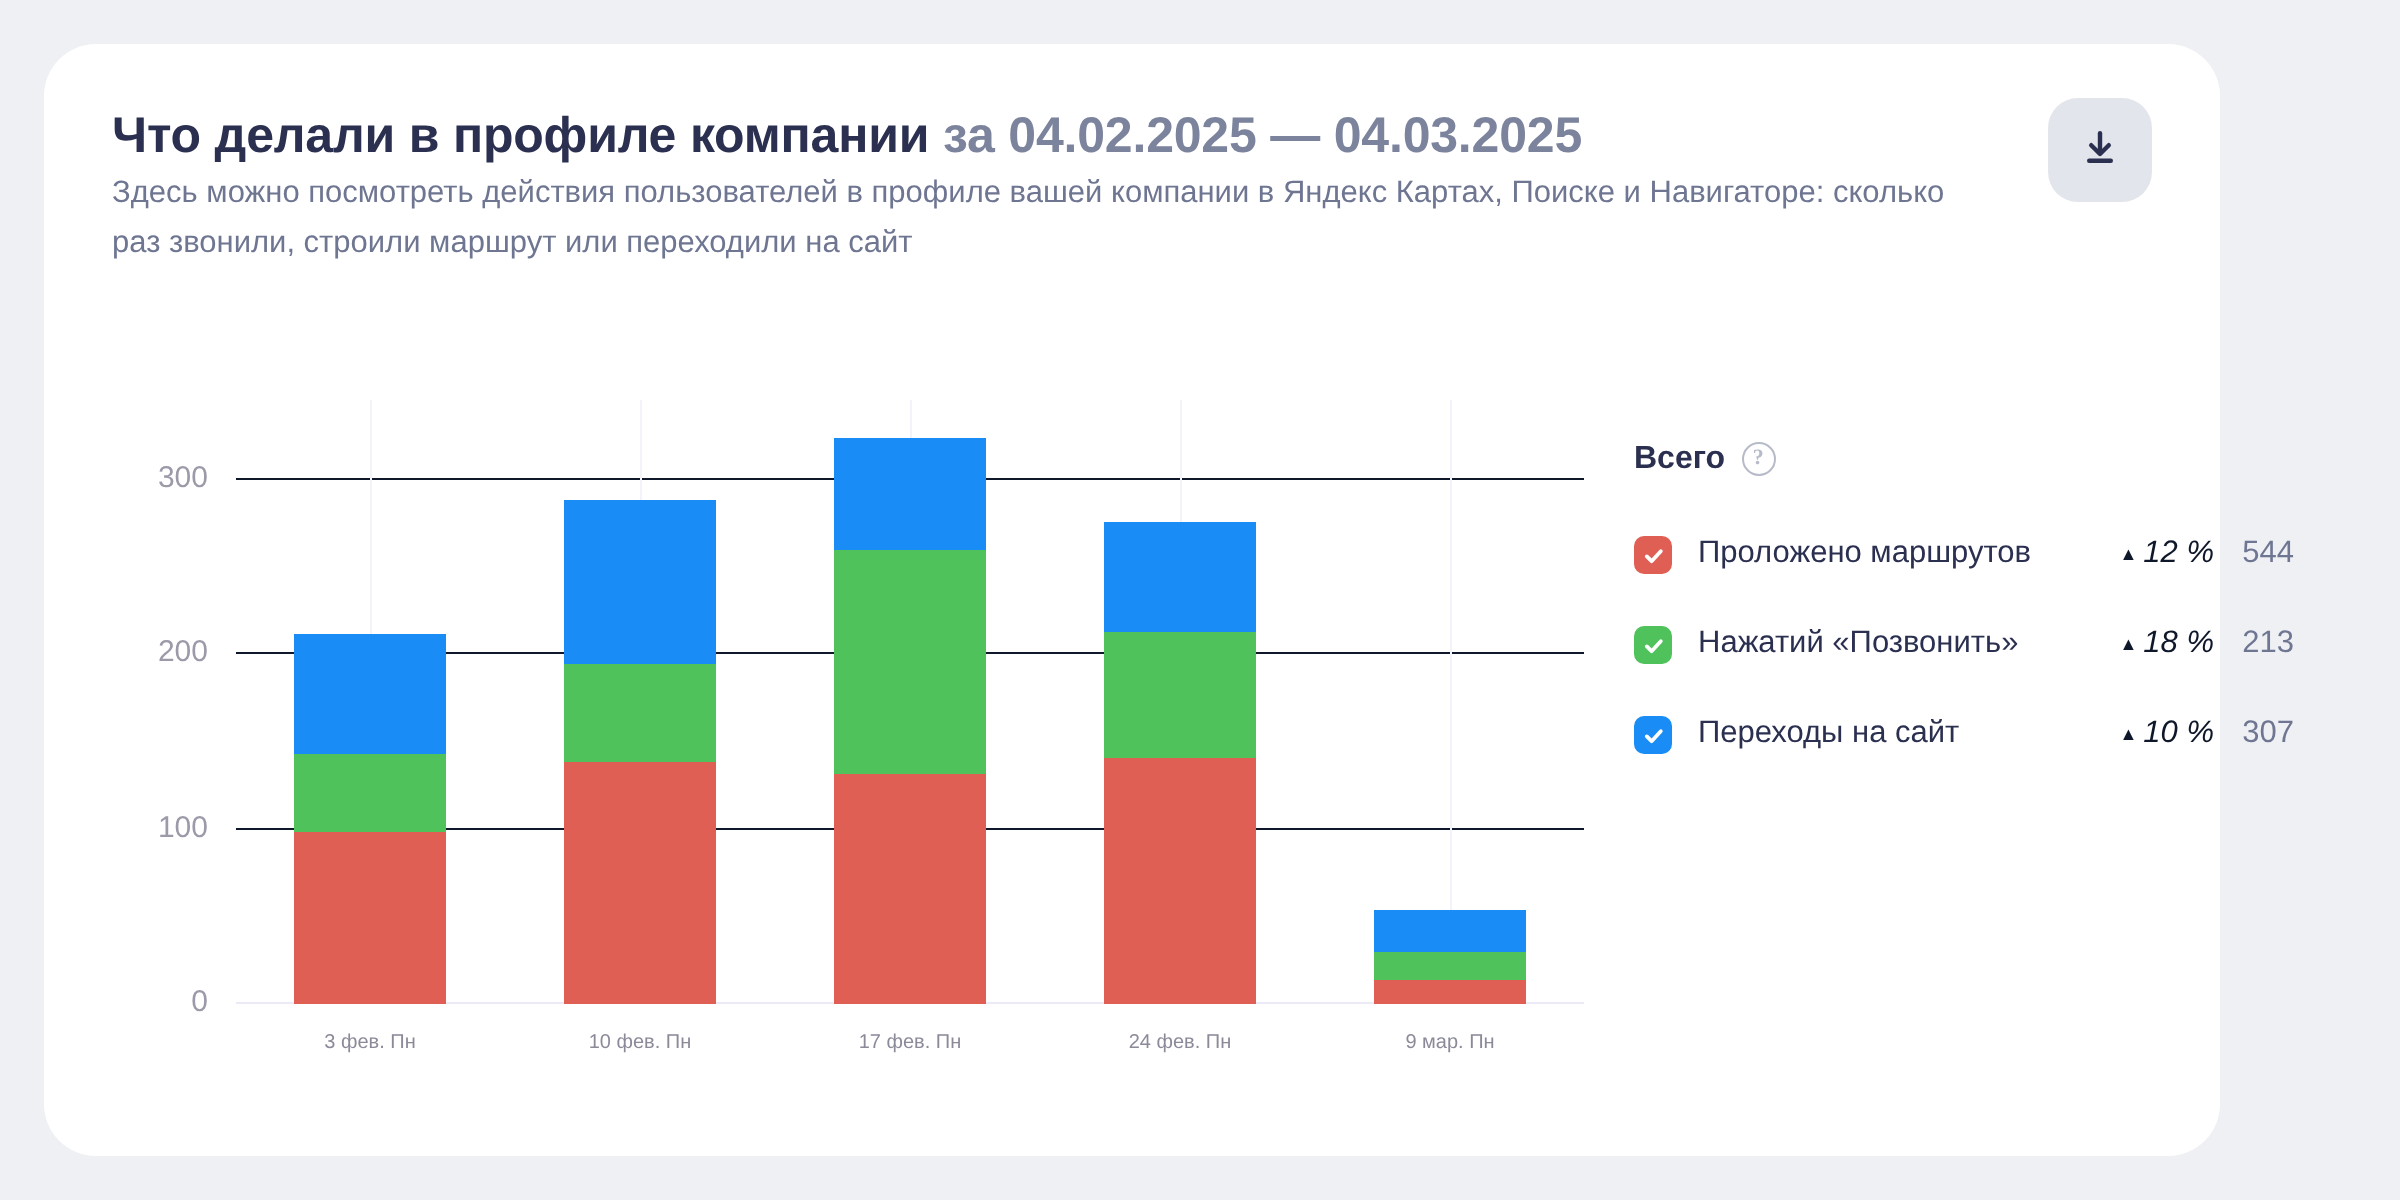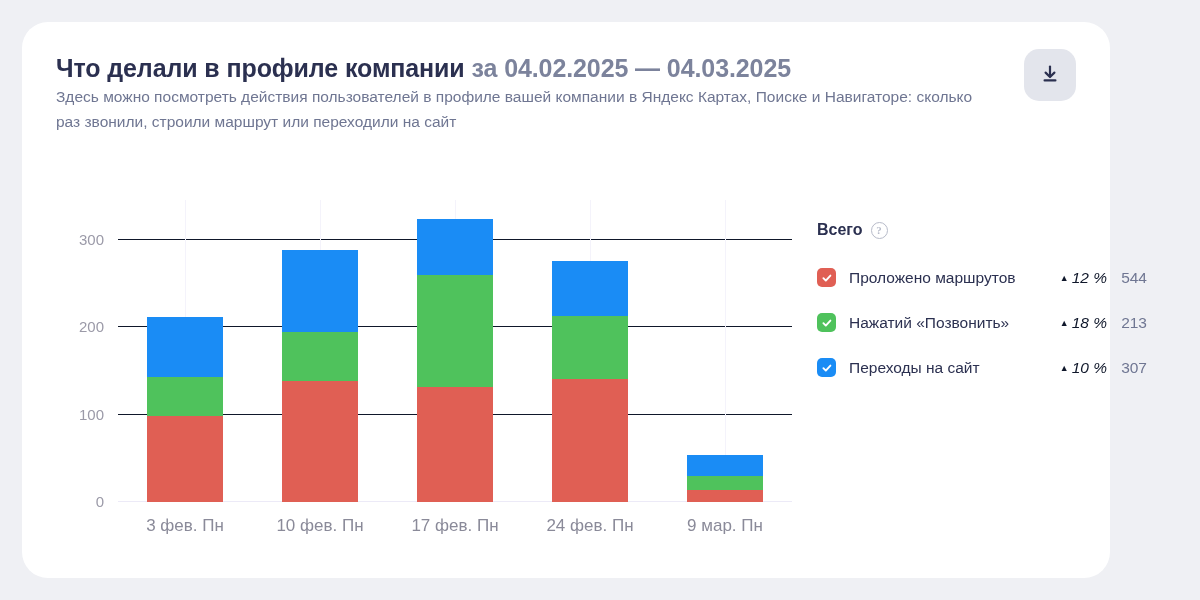--- a/index.html
+++ b/index.html
@@ -124,21 +124,21 @@
     justify-content: flex-end;
   }
   .seg { width: 100%; }
 
   .xlabel {
     position: absolute;
     top: 100%;
     margin-top: 14px;
     left: 50%;
     transform: translateX(-50%);
-    font-size: 17px;
+    font-size: 10px;
     color: #8a8a99;
     white-space: nowrap;
   }
 
   
   .legend {
     position: absolute;
     left: 795px;
     top: 196px;
     width: 330px;
@@ -148,41 +148,39 @@
     display: flex;
     align-items: center;
     font-size: 16px;
     font-weight: 700;
     color: #2b3050;
     height: 24px;
   }
   .legend-head .h-actions { flex: 1; }
   .legend-head .h-total {
     display: flex;
-    align-items: center;
     gap: 8px;
   }
 
   .help-icon {
     width: 17px;
     height: 17px;
     border-radius: 50%;
     border: 1.4px solid #b7bbc9;
     color: #b7bbc9;
     font-size: 11px;
     font-weight: 700;
     line-height: 14px;
     text-align: center;
     cursor: pointer;
     font-family: "Liberation Serif", serif;
   }
 
   .legend-row {
     display: flex;
-    align-items: center;
     margin-top: 26px;
     font-size: 15.5px;
   }
 
   .checkbox {
     width: 19px;
     height: 19px;
     border-radius: 5px;
     flex: 0 0 19px;
     margin-right: 13px;

